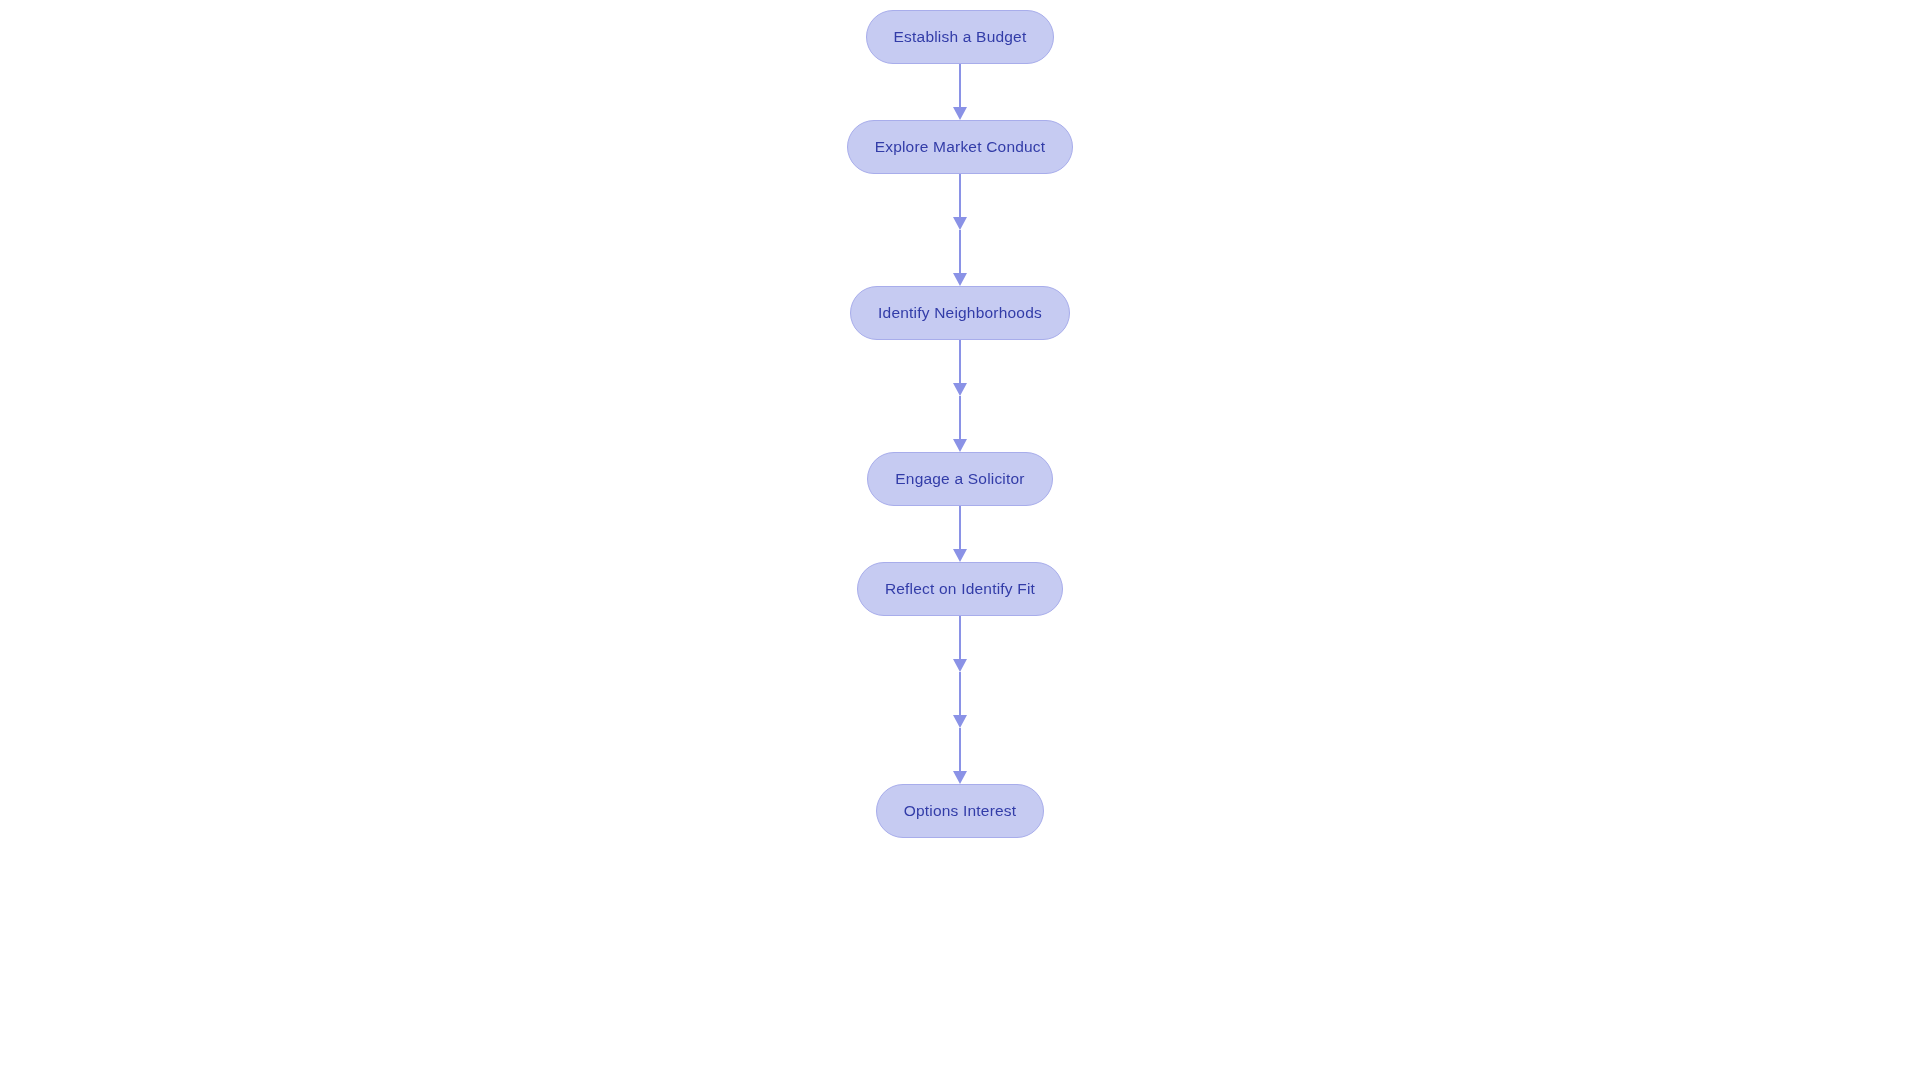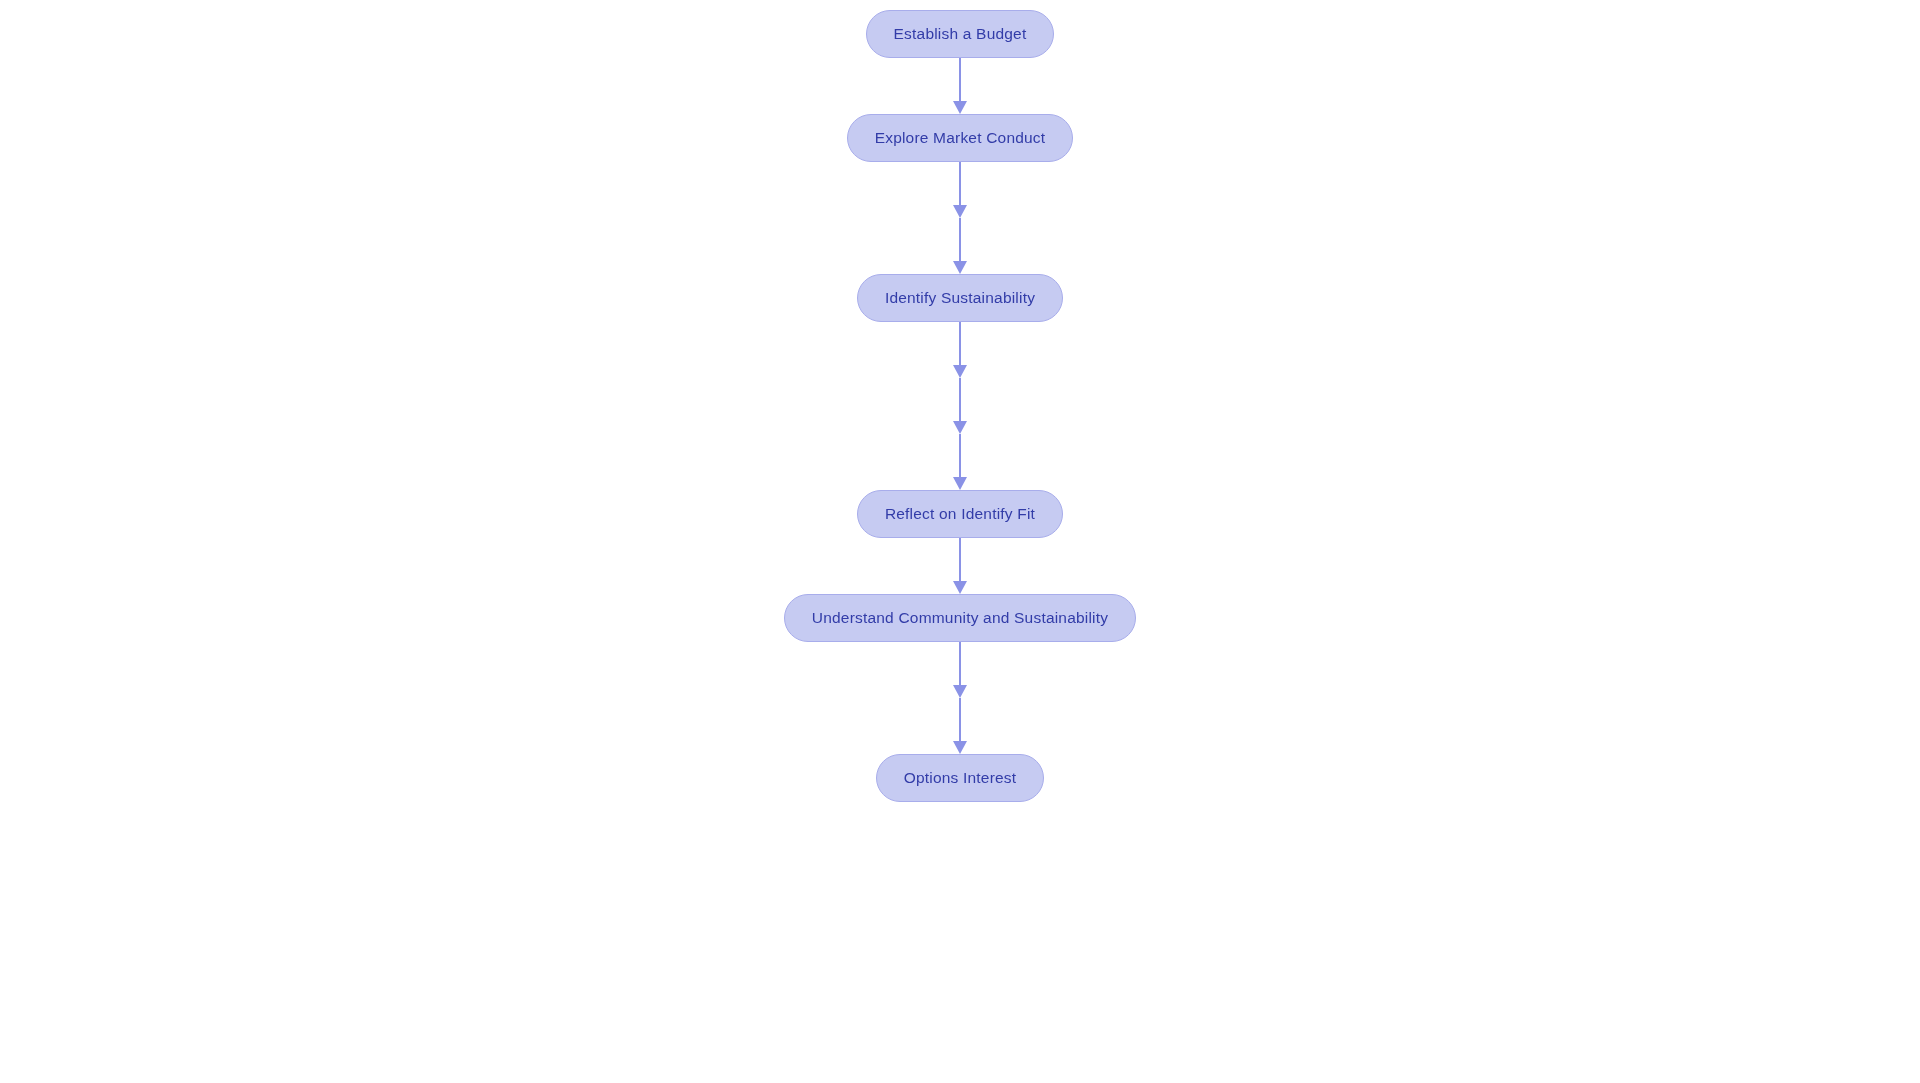--- a/index.html
+++ b/index.html
@@ -14,21 +14,21 @@
   .flowchart {
     position: absolute;
     inset: 0;
     display: flex;
     flex-direction: column;
     align-items: center;
     padding-top: 10px;
     box-sizing: border-box;
   }
   .node {
-    height: 48px;
+    height: 54px;
     display: flex;
     align-items: center;
     justify-content: center;
     padding: 0 27px;
     border-radius: 28px;
     background: var(--node-fill, #c6cbf2);
     border: 1px solid var(--node-border, #a8adeb);
     color: var(--node-text, #323ca8);
     font-size: 15.5px;
     letter-spacing: 0.2px;
@@ -63,60 +63,60 @@
     <polygon points="1,43 15,43 8,56" fill="#8a92e6"></polygon>
   </svg>
 
 
   <svg class="arrow" width="16" height="56" viewBox="0 0 16 56" aria-hidden="true">
     <line x1="8" y1="0" x2="8" y2="44" stroke-width="2" stroke="#8a92e6"></line>
     <polygon points="1,43 15,43 8,56" fill="#8a92e6"></polygon>
   </svg>
 
   <div class="node">
-    <span>Identify Sustainability</span>
+    <span>Identify Neighborhoods</span>
+  </div>
+
+  <svg class="arrow" width="16" height="56" viewBox="0 0 16 56" aria-hidden="true">
+    <line x1="8" y1="0" x2="8" y2="44" stroke-width="2" stroke="#8a92e6"></line>
+    <polygon points="1,43 15,43 8,56" fill="#8a92e6"></polygon>
+  </svg>
+
+
+  <svg class="arrow" width="16" height="56" viewBox="0 0 16 56" aria-hidden="true">
+    <line x1="8" y1="0" x2="8" y2="44" stroke-width="2" stroke="#8a92e6"></line>
+    <polygon points="1,43 15,43 8,56" fill="#8a92e6"></polygon>
+  </svg>
+
+  <div class="node">
+    <span>Engage a Solicitor</span>
+  </div>
+
+  <svg class="arrow" width="16" height="56" viewBox="0 0 16 56" aria-hidden="true">
+    <line x1="8" y1="0" x2="8" y2="44" stroke-width="2" stroke="#8a92e6"></line>
+    <polygon points="1,43 15,43 8,56" fill="#8a92e6"></polygon>
+  </svg>
+
+  <div class="node">
+    <span>Reflect on Identify Fit</span>
   </div>
 
   <svg class="arrow" width="16" height="56" viewBox="0 0 16 56" aria-hidden="true">
     <line x1="8" y1="0" x2="8" y2="44" stroke-width="2" stroke="#8a92e6"></line>
     <polygon points="1,43 15,43 8,56" fill="#8a92e6"></polygon>
   </svg>
 
 
   <svg class="arrow" width="16" height="56" viewBox="0 0 16 56" aria-hidden="true">
     <line x1="8" y1="0" x2="8" y2="44" stroke-width="2" stroke="#8a92e6"></line>
     <polygon points="1,43 15,43 8,56" fill="#8a92e6"></polygon>
   </svg>
 
 
   <svg class="arrow" width="16" height="56" viewBox="0 0 16 56" aria-hidden="true">
     <line x1="8" y1="0" x2="8" y2="44" stroke-width="2" stroke="#8a92e6"></line>
     <polygon points="1,43 15,43 8,56" fill="#8a92e6"></polygon>
   </svg>
 
   <div class="node">
-    <span>Reflect on Identify Fit</span>
-  </div>
-
-  <svg class="arrow" width="16" height="56" viewBox="0 0 16 56" aria-hidden="true">
-    <line x1="8" y1="0" x2="8" y2="44" stroke-width="2" stroke="#8a92e6"></line>
-    <polygon points="1,43 15,43 8,56" fill="#8a92e6"></polygon>
-  </svg>
-
-  <div class="node">
-    <span>Understand Community and Sustainability</span>
-  </div>
-
-  <svg class="arrow" width="16" height="56" viewBox="0 0 16 56" aria-hidden="true">
-    <line x1="8" y1="0" x2="8" y2="44" stroke-width="2" stroke="#8a92e6"></line>
-    <polygon points="1,43 15,43 8,56" fill="#8a92e6"></polygon>
-  </svg>
-
-
-  <svg class="arrow" width="16" height="56" viewBox="0 0 16 56" aria-hidden="true">
-    <line x1="8" y1="0" x2="8" y2="44" stroke-width="2" stroke="#8a92e6"></line>
-    <polygon points="1,43 15,43 8,56" fill="#8a92e6"></polygon>
-  </svg>
-
-  <div class="node">
     <span>Options Interest</span>
   </div>
 </div>
 
 </body></html>

